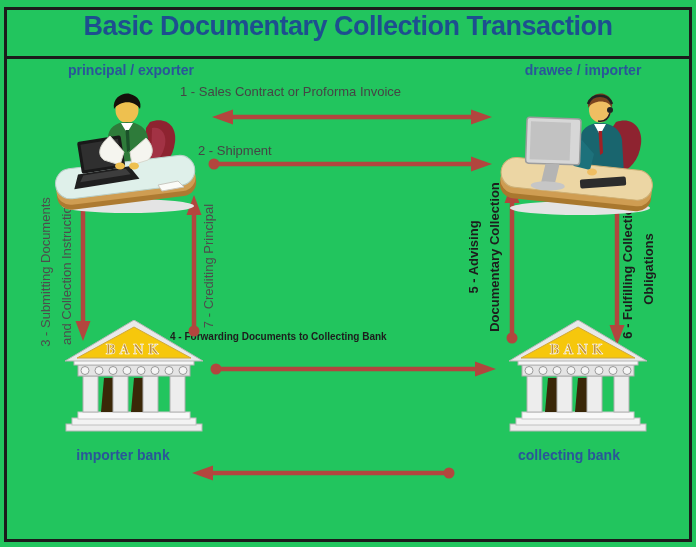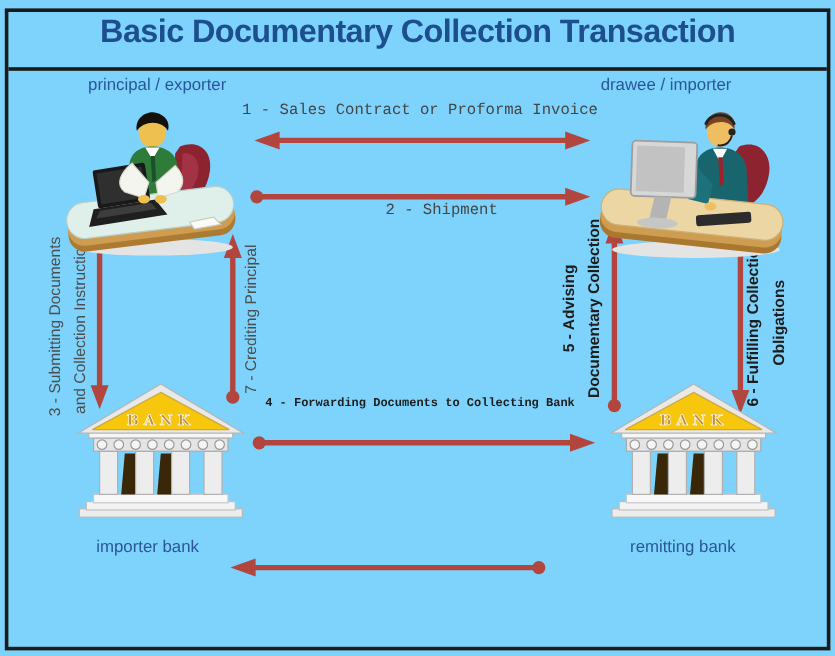--- a/index.html
+++ b/index.html
@@ -1,59 +1,59 @@
 <!DOCTYPE html>
 <html><head>
 <meta charset="utf-8">
 <style>
   html,body{margin:0;padding:0;background:#ffffff;}
   #stage{
-    position:relative;width:696px;height:547px;background:#7dd3fc;overflow:hidden;
+    position:relative;width:696px;height:547px;background:#22c55e;overflow:hidden;
     font-family:"Liberation Sans",sans-serif;
   }
   .frame{
     position:absolute;left:4px;top:7px;right:4px;bottom:5px;
     border:3px solid #1b1b1b;pointer-events:none;
   }
   .title{
     position:absolute;left:0;top:11px;width:696px;text-align:center;
     font-size:27px;font-weight:bold;color:#1d4f8f;letter-spacing:-0.5px;
   }
   .divider{position:absolute;left:7px;top:56px;width:682px;height:3px;background:#1b1b1b;}
   .role{
     position:absolute;width:150px;text-align:center;
-    font-size:14px;font-weight:normal;color:#2a5699;
-  }
-  .step{position:absolute;text-align:center;font-size:13px;color:#454545;font-family:Liberation Mono, monospace;}
+    font-size:14px;font-weight:bold;color:#2a5699;
+  }
+  .step{position:absolute;font-size:13px;color:#454545;}
   .step.bold{font-weight:bold;color:#1d1d1d;font-size:10px;}
   .vlabel{
     position:absolute;display:flex;flex-direction:column;justify-content:center;
     text-align:center;transform:rotate(-90deg);
     font-size:13px;color:#4d4d4d;line-height:21px;white-space:nowrap;
   }
   .vlabel.bold{font-weight:bold;color:#1d1d1d;}
   .arr{position:absolute;}
   svg{display:block;}
 </style>
 </head>
 <body>
 
 <div id="stage">
 
   <div class="frame"></div>
   <div class="title">Basic Documentary Collection Transaction</div>
   <div class="divider"></div>
 
   <div class="role" style="left:56px;top:62px;">principal / exporter</div>
-  <div class="role" style="left:480px;top:62px;">drawee / importer</div>
+  <div class="role" style="left:508px;top:62px;">drawee / importer</div>
   <div class="role" style="left:48px;top:447px;">importer bank</div>
-  <div class="role" style="left:494px;top:447px;">remitting bank</div>
+  <div class="role" style="left:494px;top:447px;">collecting bank</div>
 
   <div class="step" style="left:180px;top:84px;width:340px;">1 - Sales Contract or Proforma Invoice</div>
-  <div class="step" style="left:198px;top:143px;width:340px;margin-top:24px;">2 - Shipment</div>
+  <div class="step" style="left:198px;top:143px;width:340px;">2 - Shipment</div>
   <div class="step bold" style="left:170px;top:331px;width:360px;">4 - Forwarding Documents to Collecting Bank</div>
 
   <div class="vlabel" style="left:-32px;top:250px;width:176px;height:44px;">
     <span>3 - Submitting Documents</span>
     <span>and Collection Instruction</span>
   </div>
   <div class="vlabel" style="left:133px;top:256px;width:150px;height:20px;">
     <span>7 - Crediting Principal</span>
   </div>
   <div class="vlabel bold" style="left:399px;top:236px;width:170px;height:42px;">

